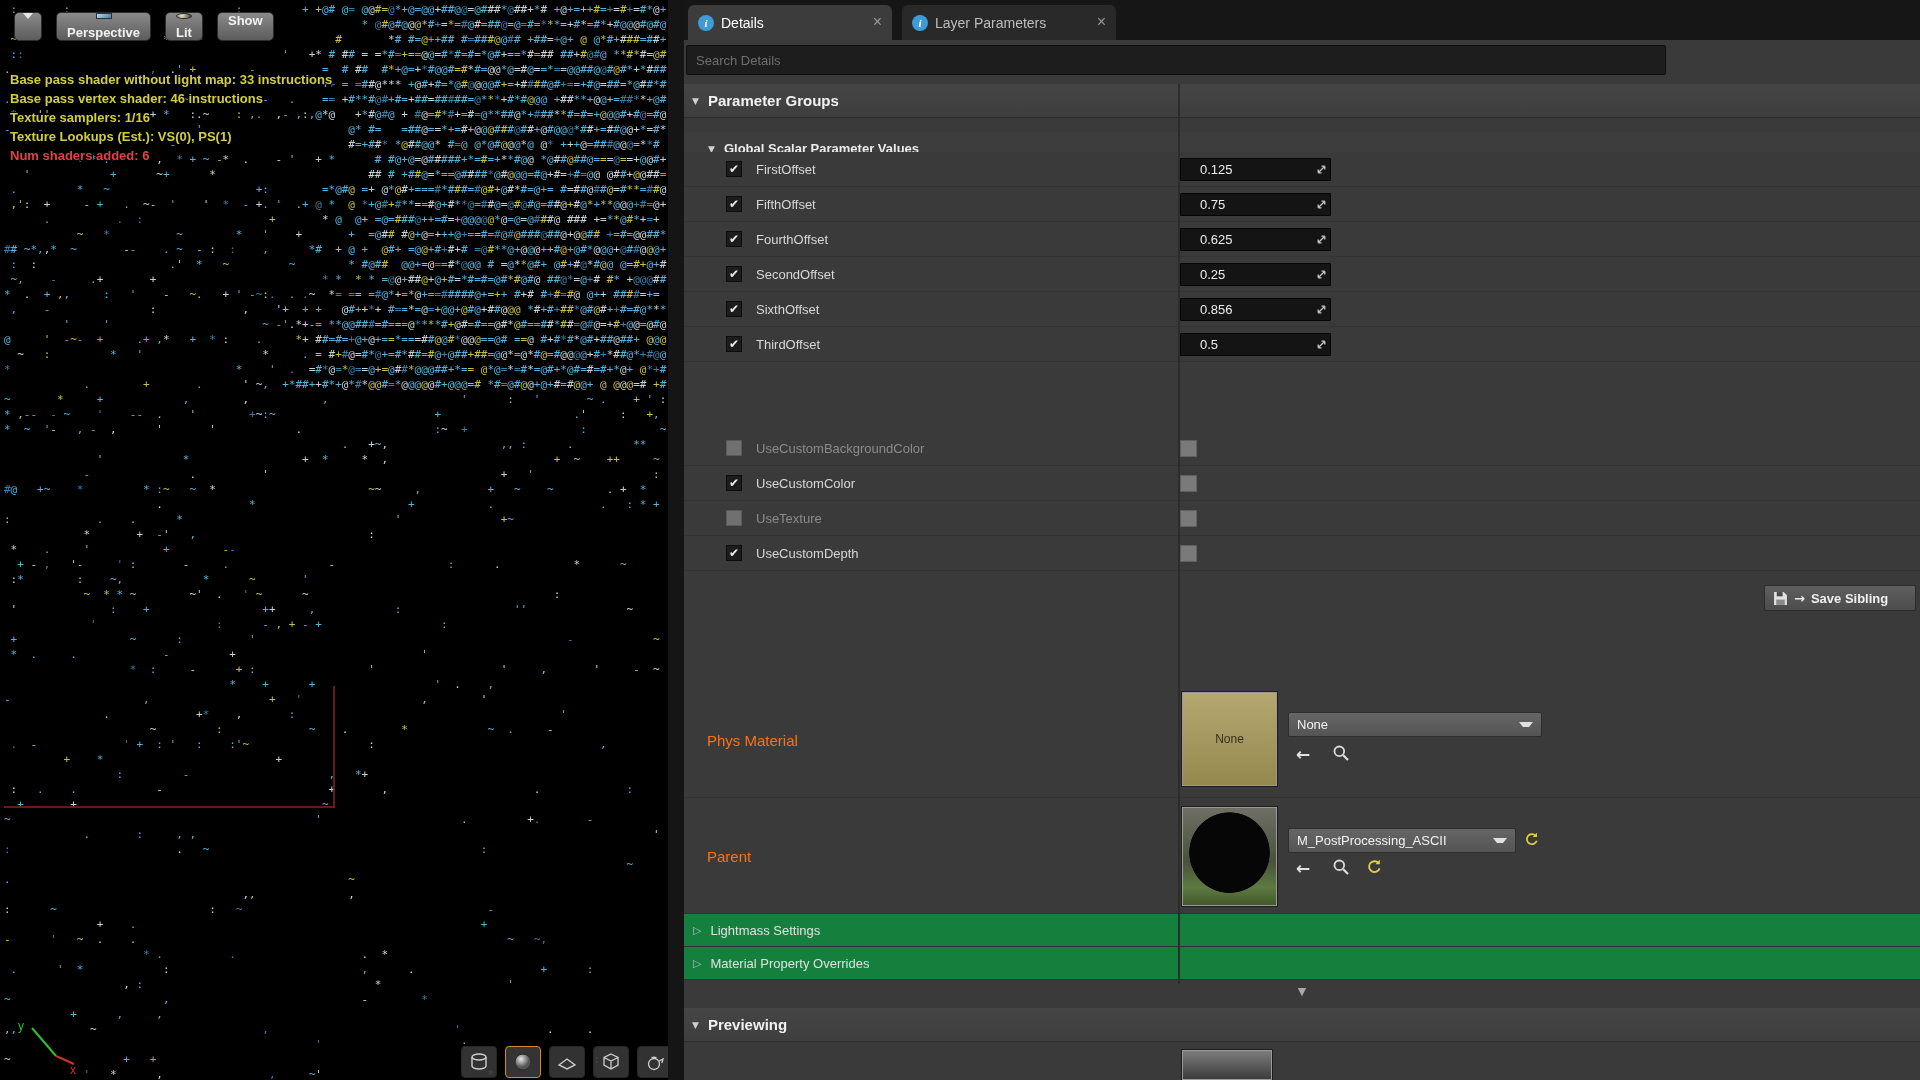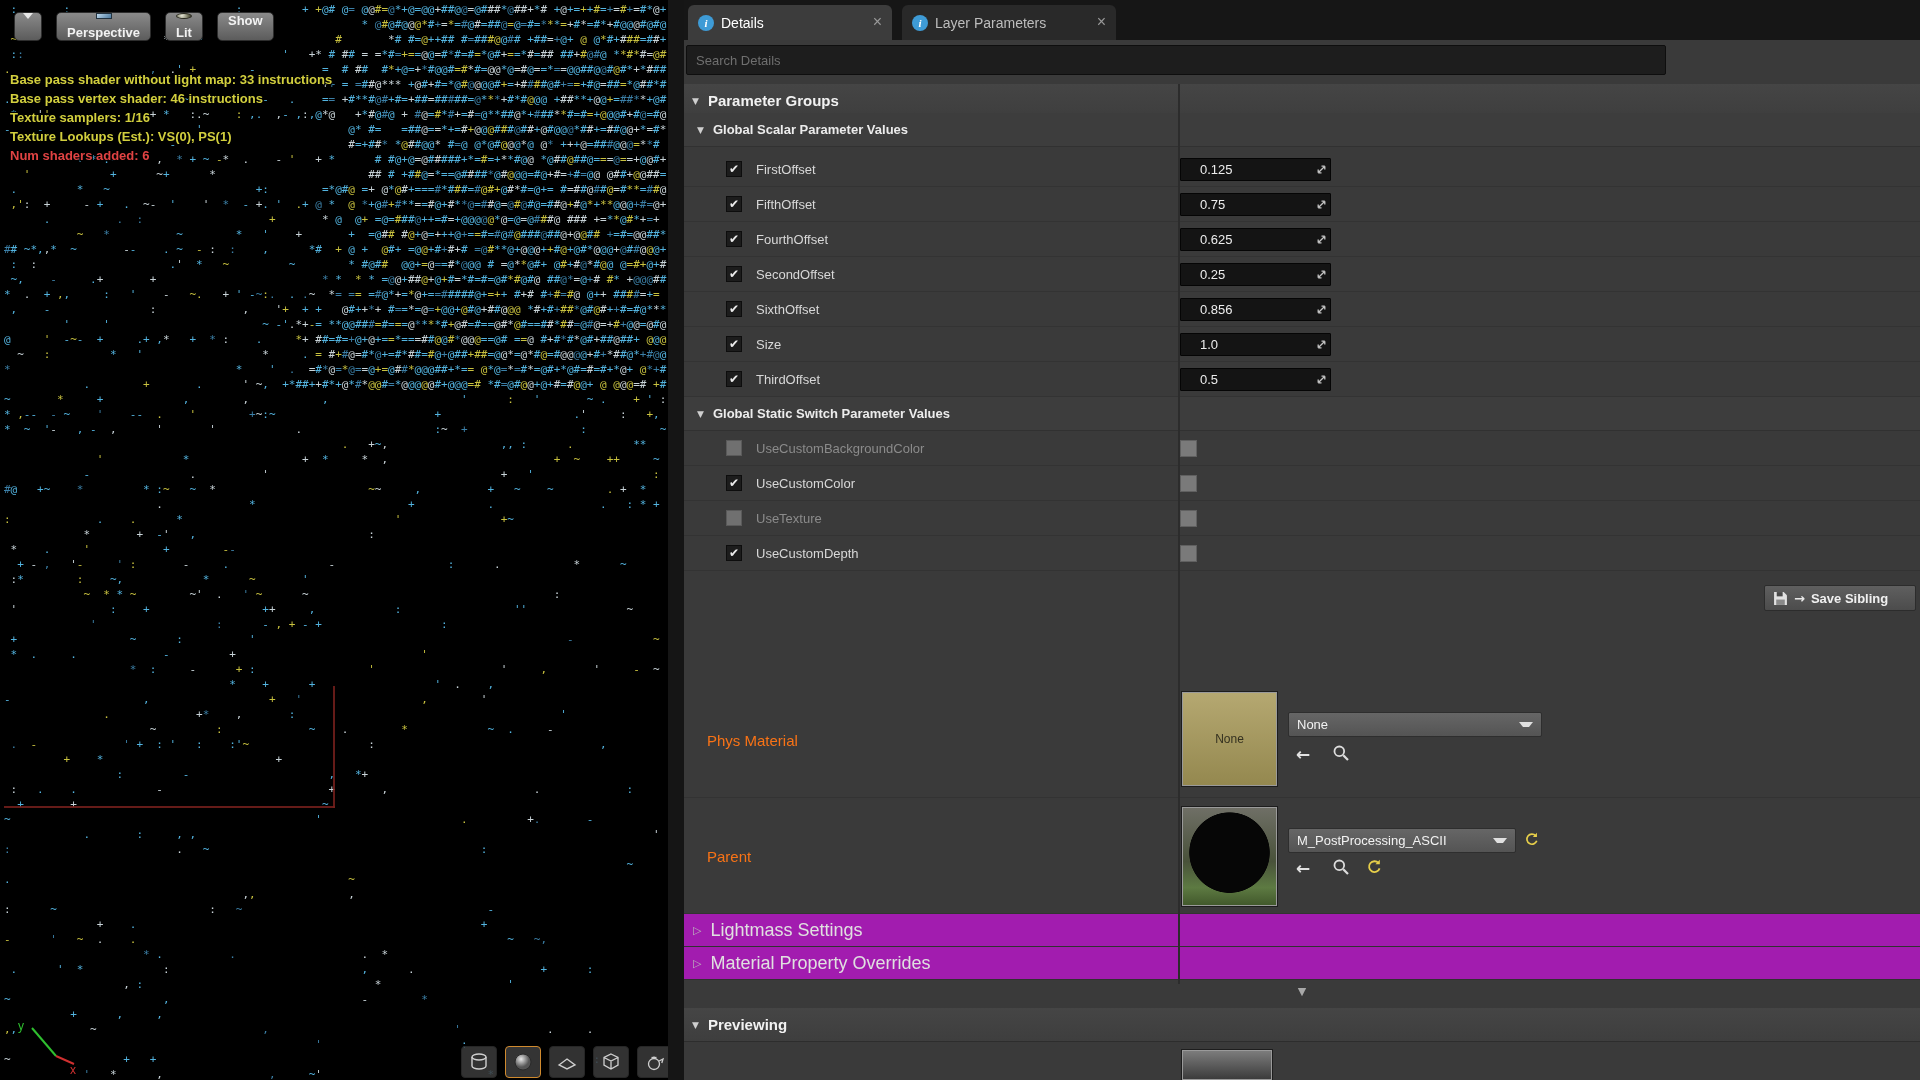--- a/index.html
+++ b/index.html
@@ -99,22 +99,22 @@
   .thumb-parent{background:radial-gradient(circle at 50% 46%,#060606 0 57%,rgba(6,6,6,0) 58%),
                 linear-gradient(180deg,#6f6f66 0%,#49523a 55%,#5d7a42 82%,#42592c 100%);}
   .dd{position:absolute;height:25px;box-sizing:border-box;background:linear-gradient(#666,#545454);
       border:1px solid #2e2e2e;border-radius:2px;color:#f2f2f2;font-size:13px;
       display:flex;align-items:center;padding:0 8px;cursor:pointer;white-space:nowrap;overflow:hidden;}
   .dd::after{content:"";margin-left:auto;width:0;height:0;border-left:4px solid transparent;
              border-right:4px solid transparent;border-top:5px solid #e0e0e0;padding-left:6px;}
   .mini-ico{position:absolute;cursor:pointer;}
   .arrow-left{color:#e2e2e2;font-family:"DejaVu Sans",sans-serif;font-size:17px;font-weight:bold;line-height:17px;}
 
-  .collapsed-row{position:absolute;left:0;width:100%;height:33px;box-sizing:border-box;background:#a21caf;
-                 border-bottom:1px solid #313131;display:flex;align-items:center;font-size:18px;color:#e0e0e0;cursor:pointer;}
+  .collapsed-row{position:absolute;left:0;width:100%;height:33px;box-sizing:border-box;background:#15803d;
+                 border-bottom:1px solid #313131;display:flex;align-items:center;font-size:13px;color:#e0e0e0;cursor:pointer;}
   .collapsed-row .tri{margin:0 9px 0 9px;color:#bdbdbd;}
 
   .expander{position:absolute;left:0;top:982px;width:100%;height:18px;display:flex;justify-content:center;
             align-items:center;cursor:pointer;}
   .expander .tri{font-size:11px;color:#a8a8a8;}
   .expander .tri::before{content:"▼";}
 
   .preview-partial{position:absolute;left:498px;top:1050px;width:90px;height:30px;box-sizing:border-box;
                    background:linear-gradient(#7c7c7c,#3c3c3c);border:1px solid #9a9a9a;box-shadow:0 0 0 1px #1d1d1d;}
 </style>
@@ -508,21 +508,21 @@
       <input placeholder="Search Details" style="">
     </div>
 
     <div class="vsplit"></div>
 
     <div class="cat" style="top:84px;">
       <span class="tri down"></span>
       <span>Parameter Groups</span>
     </div>
 
-    <div class="subcat" style="top:113px;">
+    <div class="subcat" style="top:132px;padding-left:11px;">
       <span class="tri down"></span>
       <span>Global Scalar Parameter Values</span>
     </div>
 
     <div class="rows" style="top:152px;" id="scalar-rows">
         <div class="prop-row">
           <span class="chk on"></span>
           <span class="prop-label">FirstOffset</span>
           <div class="num-box"><input value="0.125" style=""><svg class="drag-ico" width="11" height="11" viewBox="0 0 10 10">
               <path d="M2 8 L8 2 M8 2 H5 M8 2 V5 M2 8 H5 M2 8 V5" fill="none" stroke="#c4c4c4" stroke-width="1.2"></path>
@@ -551,38 +551,27 @@
         </div>
         <div class="prop-row">
           <span class="chk on"></span>
           <span class="prop-label">SixthOffset</span>
           <div class="num-box"><input value="0.856" style=""><svg class="drag-ico" width="11" height="11" viewBox="0 0 10 10">
               <path d="M2 8 L8 2 M8 2 H5 M8 2 V5 M2 8 H5 M2 8 V5" fill="none" stroke="#c4c4c4" stroke-width="1.2"></path>
             </svg></div>
         </div>
         <div class="prop-row">
           <span class="chk on"></span>
-          <span class="prop-label">Size</span>
-          <div class="num-box"><input value="1.0" style=""><svg class="drag-ico" width="11" height="11" viewBox="0 0 10 10">
-              <path d="M2 8 L8 2 M8 2 H5 M8 2 V5 M2 8 H5 M2 8 V5" fill="none" stroke="#c4c4c4" stroke-width="1.2"></path>
-            </svg></div>
-        </div>
-        <div class="prop-row">
-          <span class="chk on"></span>
           <span class="prop-label">ThirdOffset</span>
           <div class="num-box"><input value="0.5" style=""><svg class="drag-ico" width="11" height="11" viewBox="0 0 10 10">
               <path d="M2 8 L8 2 M8 2 H5 M8 2 V5 M2 8 H5 M2 8 V5" fill="none" stroke="#c4c4c4" stroke-width="1.2"></path>
             </svg></div>
         </div>
       </div>
 
-    <div class="subcat" style="top:397px;">
-      <span class="tri down"></span>
-      <span>Global Static Switch Parameter Values</span>
-    </div>
 
     <div class="rows" style="top:431px;" id="switch-rows">
         <div class="prop-row dim">
           <span class="chk off"></span>
           <span class="prop-label">UseCustomBackgroundColor</span>
           <span class="val-chk"></span>
         </div>
         <div class="prop-row">
           <span class="chk on"></span>
           <span class="prop-label">UseCustomColor</span>

